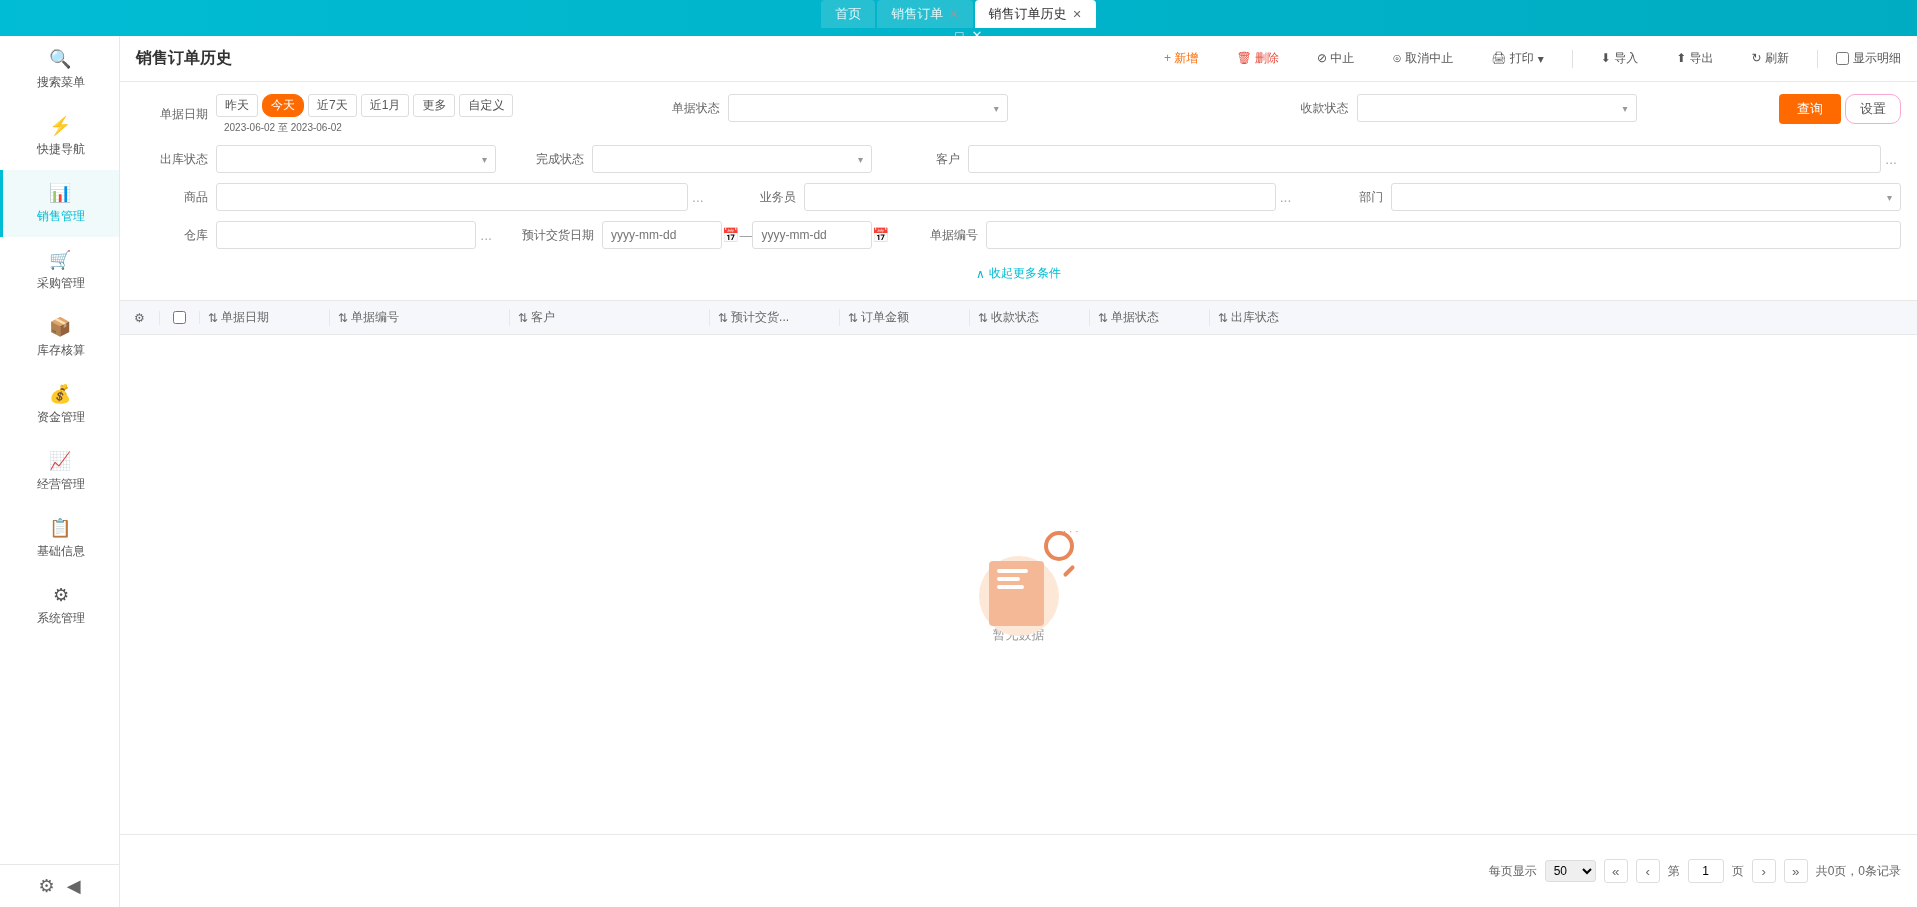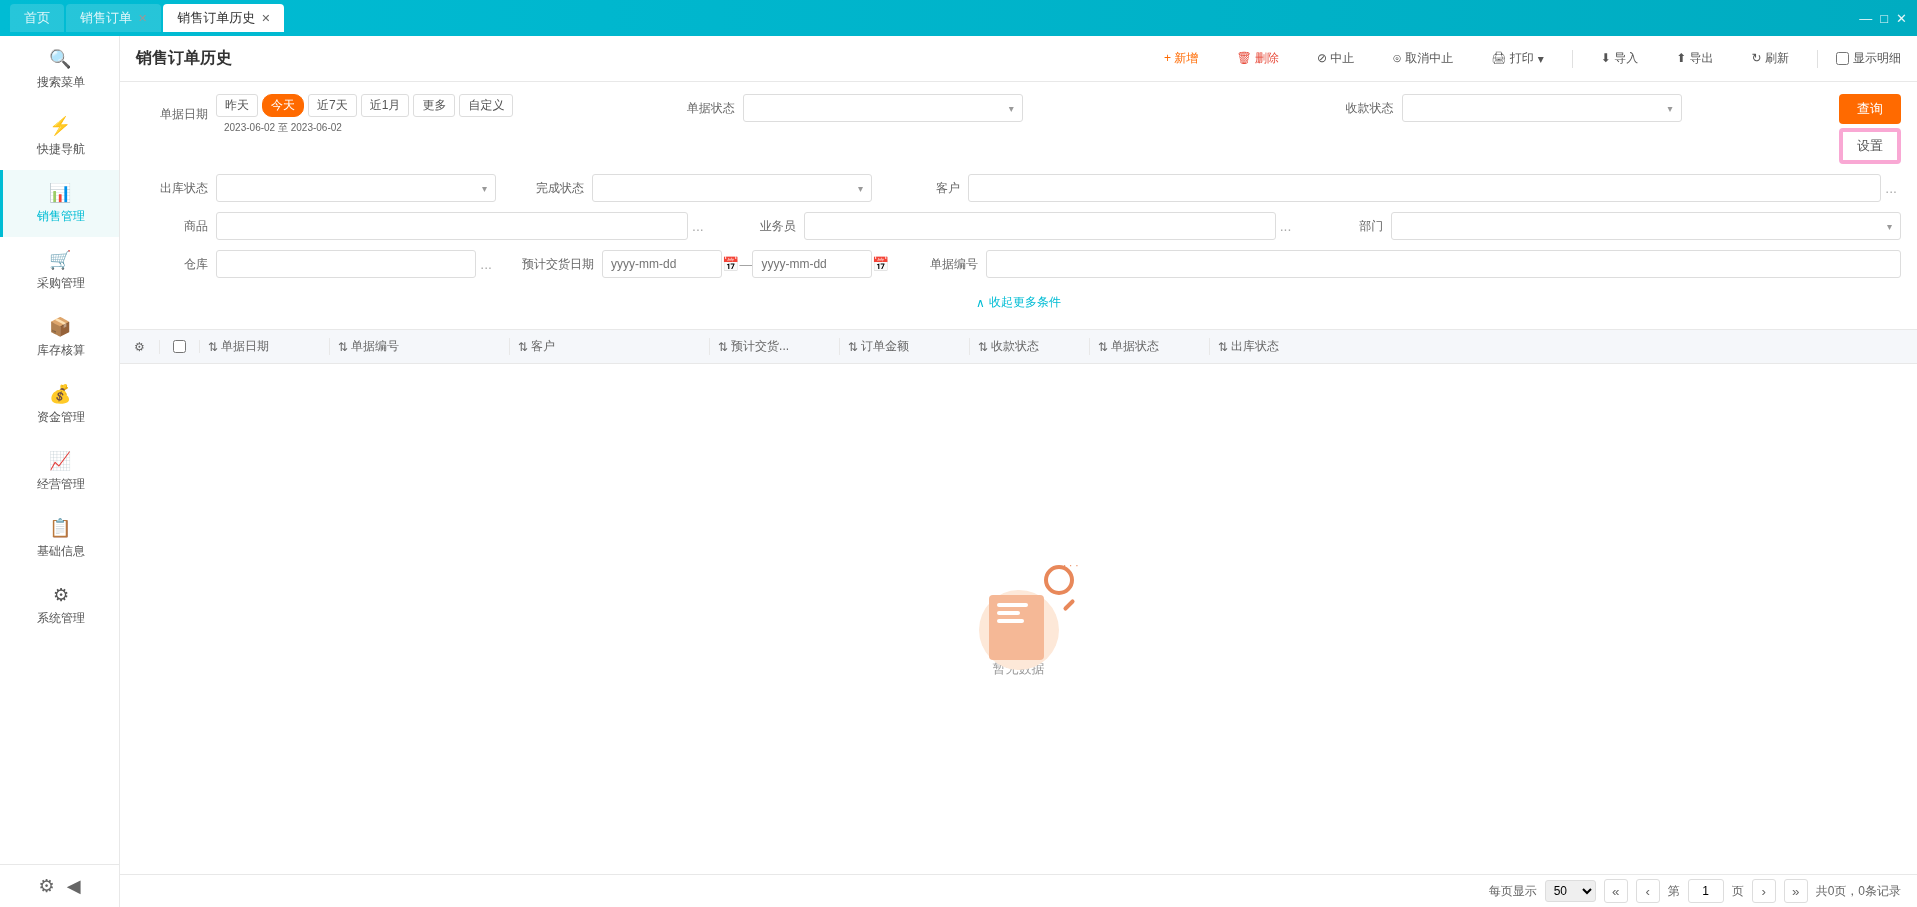--- a/index.html
+++ b/index.html
@@ -1,19 +1,19 @@
 <!DOCTYPE html>
 <html><head>
   <meta charset="utf-8">
   <style>
     * { box-sizing: border-box; margin: 0; padding: 0; }
     body { font-family: "Microsoft YaHei", "PingFang SC", sans-serif; font-size: 13px; background: #f5f5f5; color: #333; display: flex; flex-direction: column; height: 100vh; overflow: hidden; }
 
     
-    .top-bar { height: 36px; background: linear-gradient(90deg, #00bcd4, #00acc1); display: flex; align-items: center; justify-content: space-between; padding: 0 10px; flex-shrink: 0; }
+    .top-bar { height: 36px; background: linear-gradient(90deg, #00bcd4, #00acc1); display: flex; align-items: center; justify-content: space-between; padding: 0 10px; flex-shrink: 0; flex-direction: column; }
     .top-bar-tabs { display: flex; align-items: center; gap: 2px; }
     .top-tab { height: 28px; padding: 0 14px; border-radius: 4px 4px 0 0; display: flex; align-items: center; gap: 6px; font-size: 13px; cursor: pointer; color: rgba(255,255,255,0.85); background: rgba(255,255,255,0.15); }
     .top-tab.active { background: #fff; color: #333; }
     .top-tab .close-btn { font-size: 11px; color: #999; cursor: pointer; }
     .top-tab.active .close-btn { color: #666; }
     .top-bar-right { display: flex; align-items: center; gap: 8px; color: rgba(255,255,255,0.9); font-size: 13px; }
     .top-bar-right span { cursor: pointer; }
 
     
     .main-layout { display: flex; flex: 1; overflow: hidden; }
@@ -72,29 +72,29 @@
     .col-amount { width: 130px; }
     .col-payment { width: 120px; }
     .col-order-status { width: 120px; }
     .col-out-status { width: 120px; }
     .col-action { flex: 1; min-width: 80px; }
 
     .empty-state { flex: 1; display: flex; flex-direction: column; align-items: center; justify-content: center; padding: 40px; }
     .empty-text { color: #999; font-size: 13px; }
 
     
-    .pagination { display: flex; align-items: center; justify-content: flex-end; padding: 4px 16px; background: #fff; border-top: 1px solid #e8e8e8; gap: 8px; font-size: 12px; color: #666; flex-shrink: 0; }
+    .pagination { display: flex; align-items: center; justify-content: flex-end; padding: 24px 16px; background: #fff; border-top: 1px solid #e8e8e8; gap: 8px; font-size: 12px; color: #666; flex-shrink: 0; }
     .page-size-select { border: 1px solid #ddd; border-radius: 3px; padding: 2px 4px; font-size: 12px; }
     .page-btn { width: 24px; height: 24px; border: 1px solid #ddd; border-radius: 3px; display: flex; align-items: center; justify-content: center; cursor: pointer; background: #fff; color: #666; }
     .page-input { border: 1px solid #ddd; border-radius: 3px; width: 36px; height: 24px; text-align: center; font-size: 12px; }
 
     
     .query-btn { padding: 6px 18px; background: #ff6a00; color: #fff; border: none; border-radius: 4px; cursor: pointer; font-size: 13px; }
-    .settings-btn { padding: 5px 14px; background: #fff; color: #555; border: 4px solid #f9a8d4; border-radius: 4px; cursor: pointer; font-size: 13px; }
-    .right-buttons { display: flex; flex-direction: column; gap: 4px; margin-left: 8px; align-items: center; }
+    .settings-btn { padding: 5px 14px; background: #fff; color: #555; border: 1px solid #f9a8d4; border-radius: 10px; cursor: pointer; font-size: 13px; }
+    .right-buttons { display: flex; flex-direction: row; gap: 4px; margin-left: 8px; align-items: center; }
 
     
     .empty-illustration { position: relative; width: 120px; height: 100px; }
   </style>
 </head>
 <body>
 
 <div class="top-bar">
   <div class="top-bar-tabs">
     <div class="top-tab">

